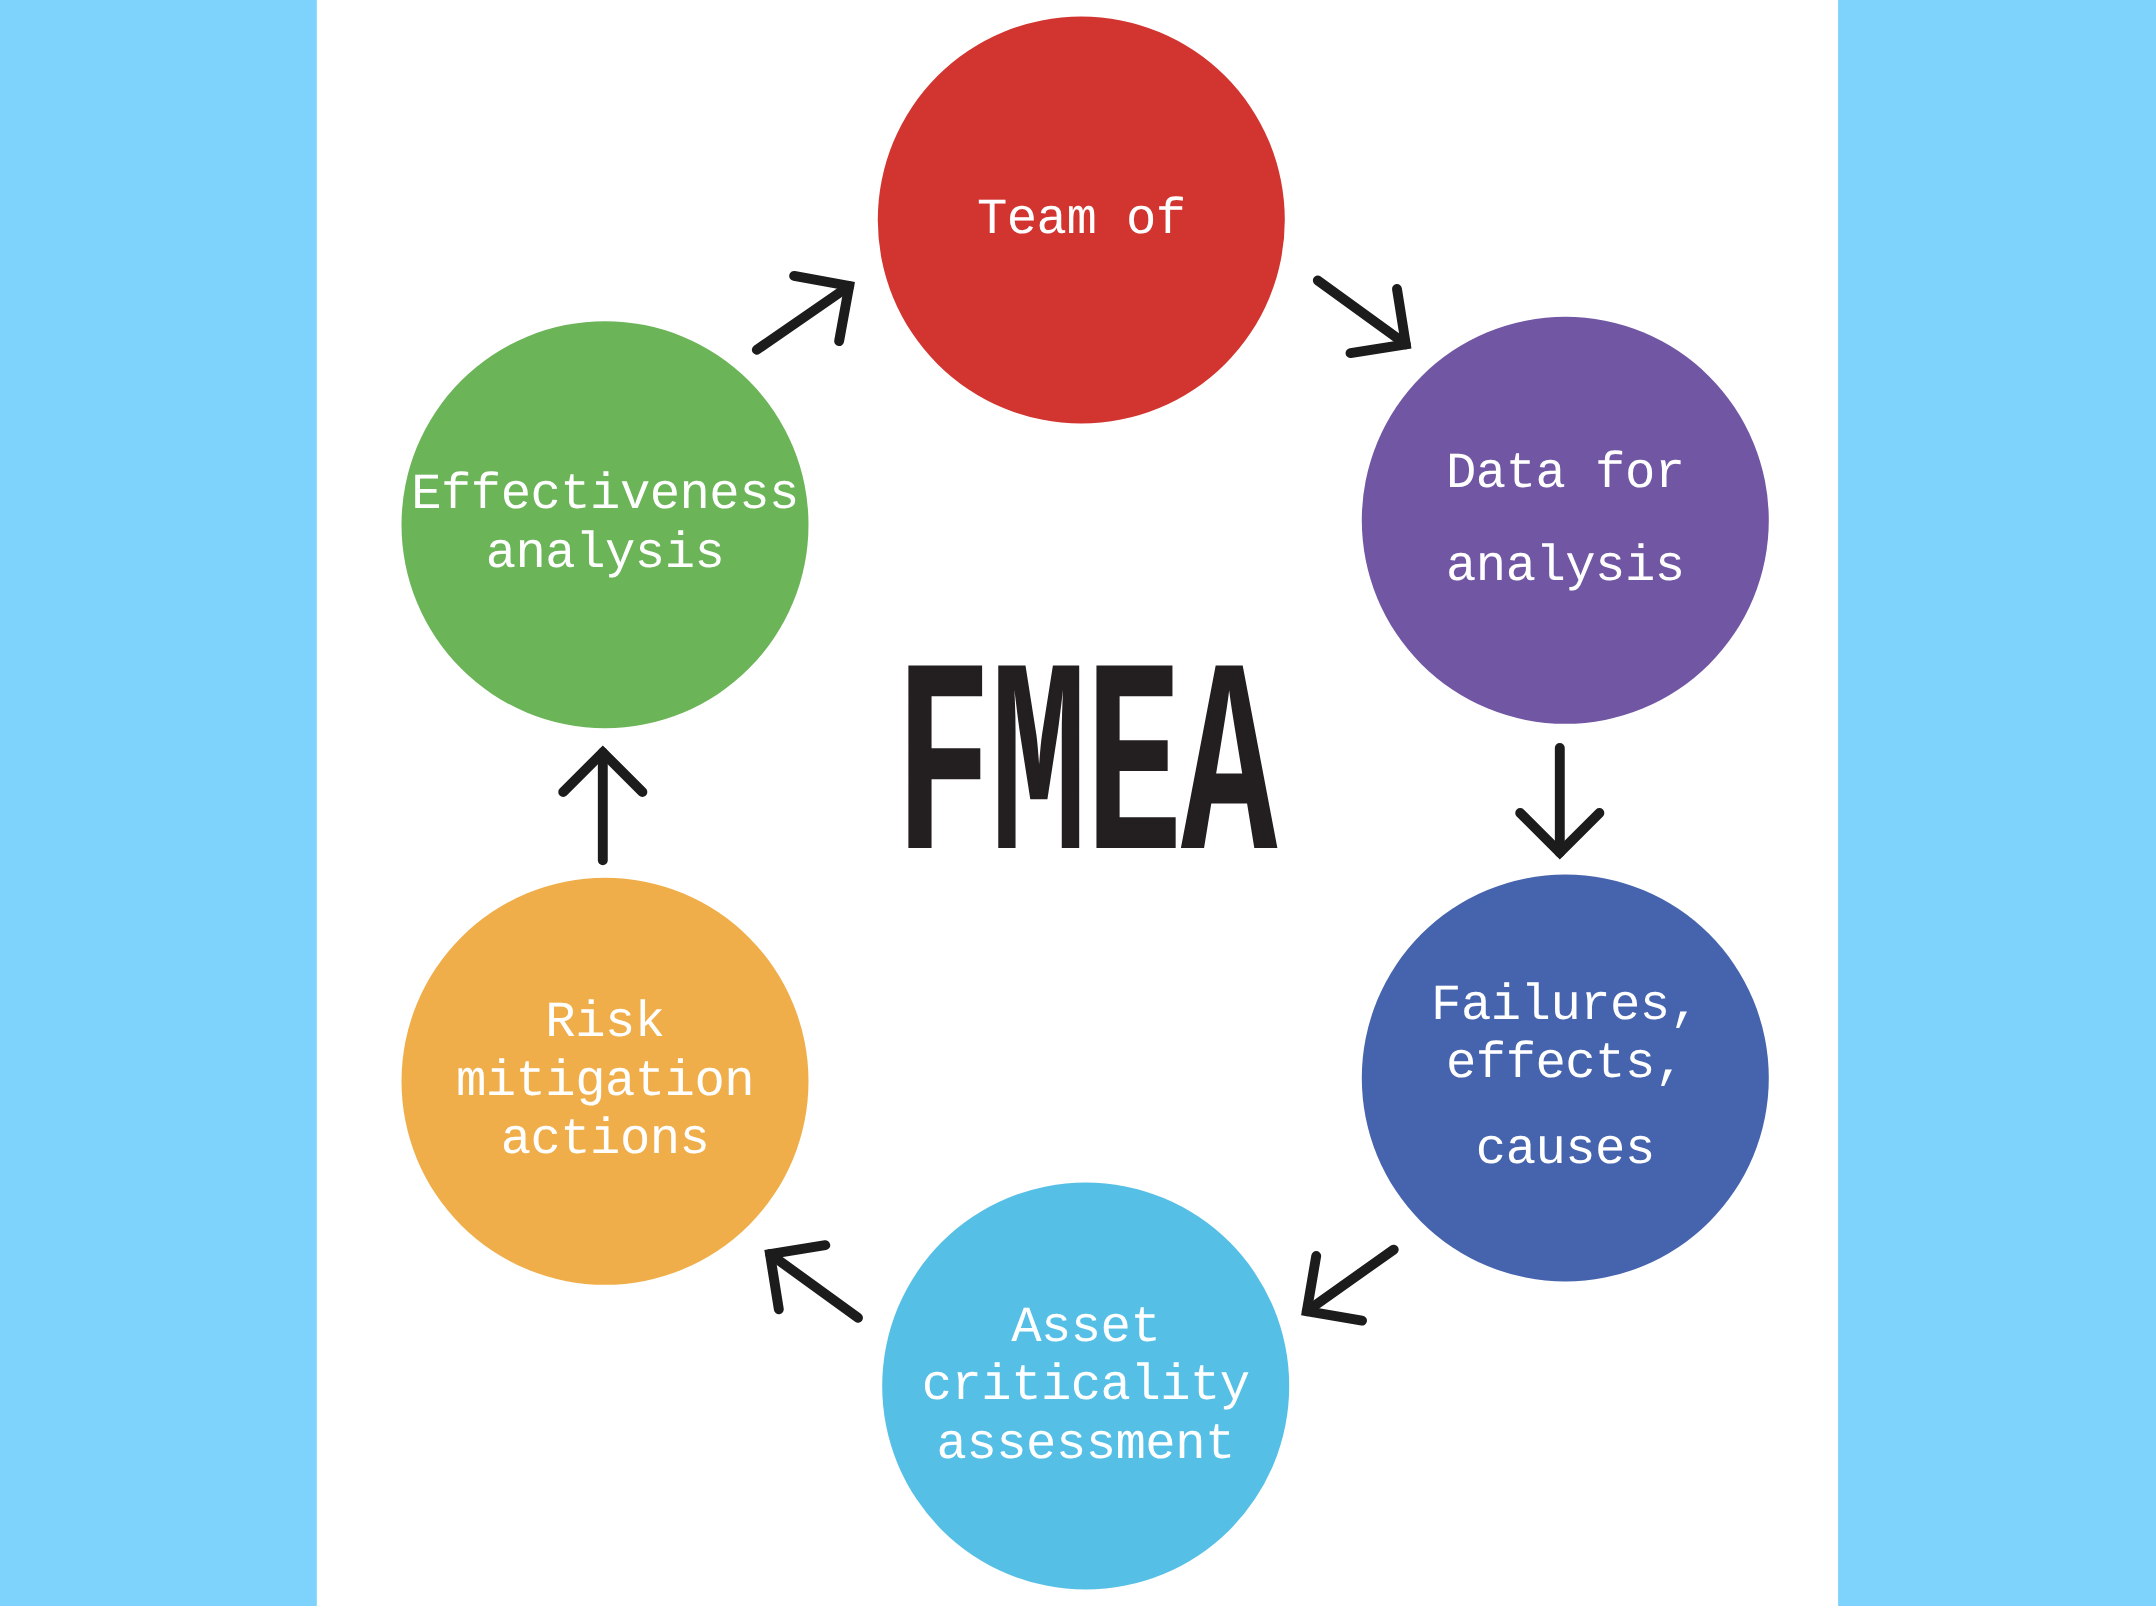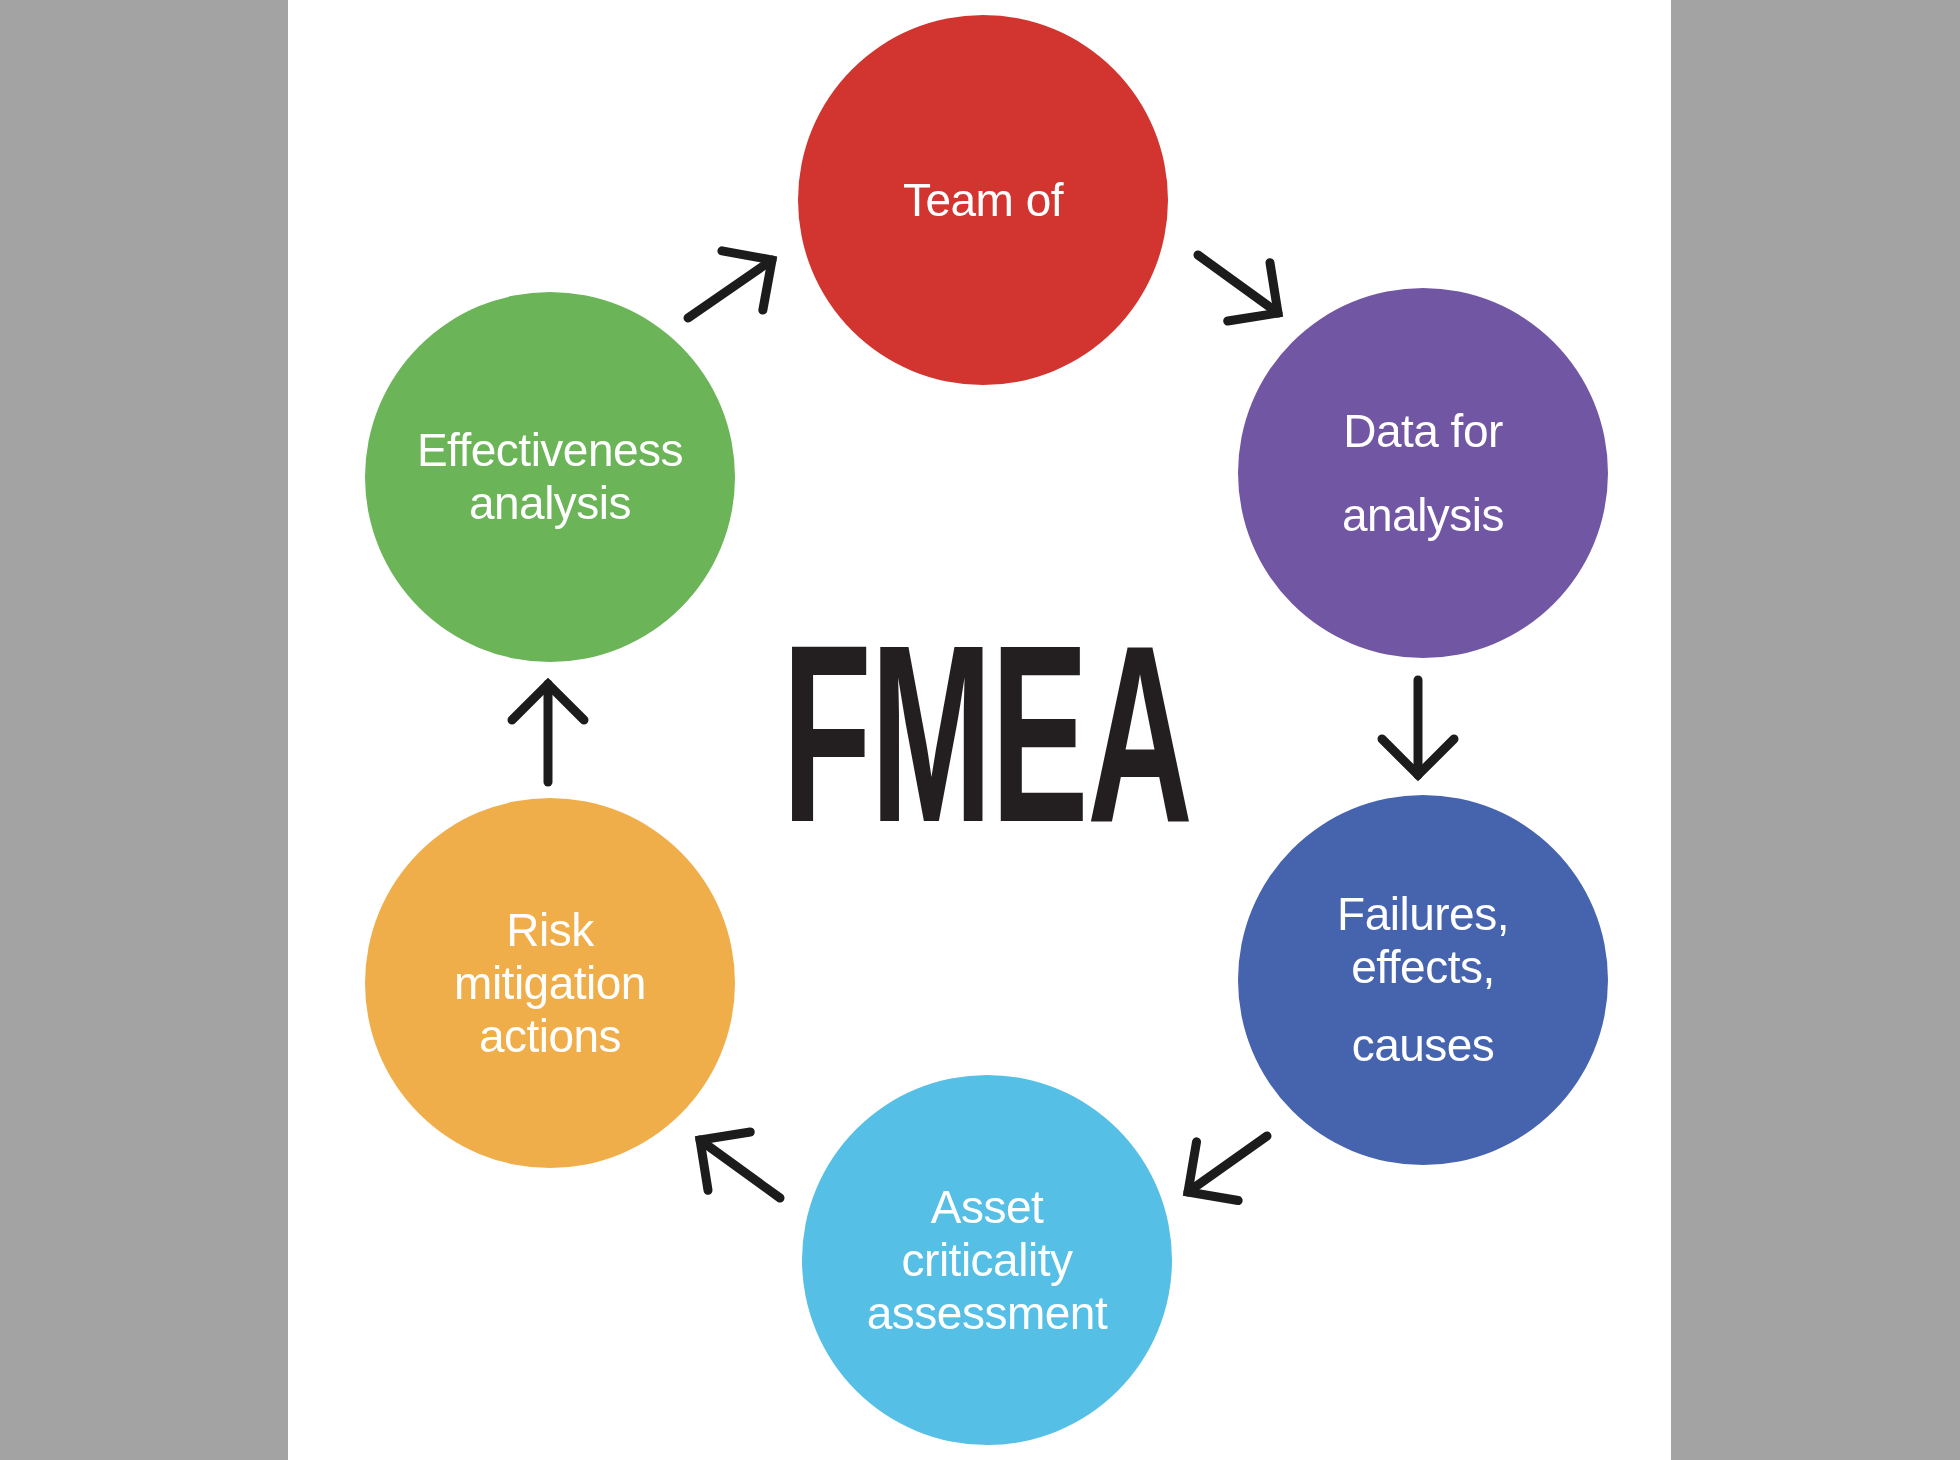--- a/index.html
+++ b/index.html
@@ -42,21 +42,21 @@
   }
   .circle-team        { left: 798px;  top: 15px;  }
   .circle-data        { left: 1238px; top: 288px; gap: 31px; }
   .circle-failures    { left: 1238px; top: 795px; }
   .circle-asset       { left: 802px;  top: 1075px;}
   .circle-risk        { left: 365px;  top: 798px; }
   .circle-effect      { left: 365px;  top: 292px; }
   .center-title-wrap {
     position: absolute;
     left: 987px;
-    top: 734px;
+    top: 704px;
     transform: translate(-50%, -50%);
     white-space: nowrap;
   }
   .center-title {
     display: inline-block;
     font-size: 252px;
     font-weight: 700;
     line-height: 1;
     transform: scaleX(0.58);
     transform-origin: 50% 50%;
@@ -67,21 +67,21 @@
     left: 0;
     top: 0;
     width: 1960px;
     height: 1460px;
     pointer-events: none;
   }
 </style>
 </head>
 <body>
 
-<div class="screen" style="background: #a3a3a3;">
+<div class="screen" style="background: #7dd3fc; font-family: Liberation Mono, monospace;">
 
   <div class="panel" style="background: rgb(255, 255, 255);"></div>
 
   <svg class="arrows" viewBox="0 0 1960 1460" style="color: rgb(28, 28, 28);">
     <defs>
       <marker id="openhead" markerUnits="userSpaceOnUse" markerWidth="120" markerHeight="120" refX="0" refY="0" orient="auto" overflow="visible">
         <path d="M-36 -36 L0 0 L-36 36" fill="none" stroke="currentColor" stroke-width="9" stroke-linecap="round"></path>
       </marker>
     </defs>
     <line x1="688" y1="318" x2="772" y2="260" stroke="currentColor" stroke-width="9" stroke-linecap="round" marker-end="url(#openhead)"></line>

